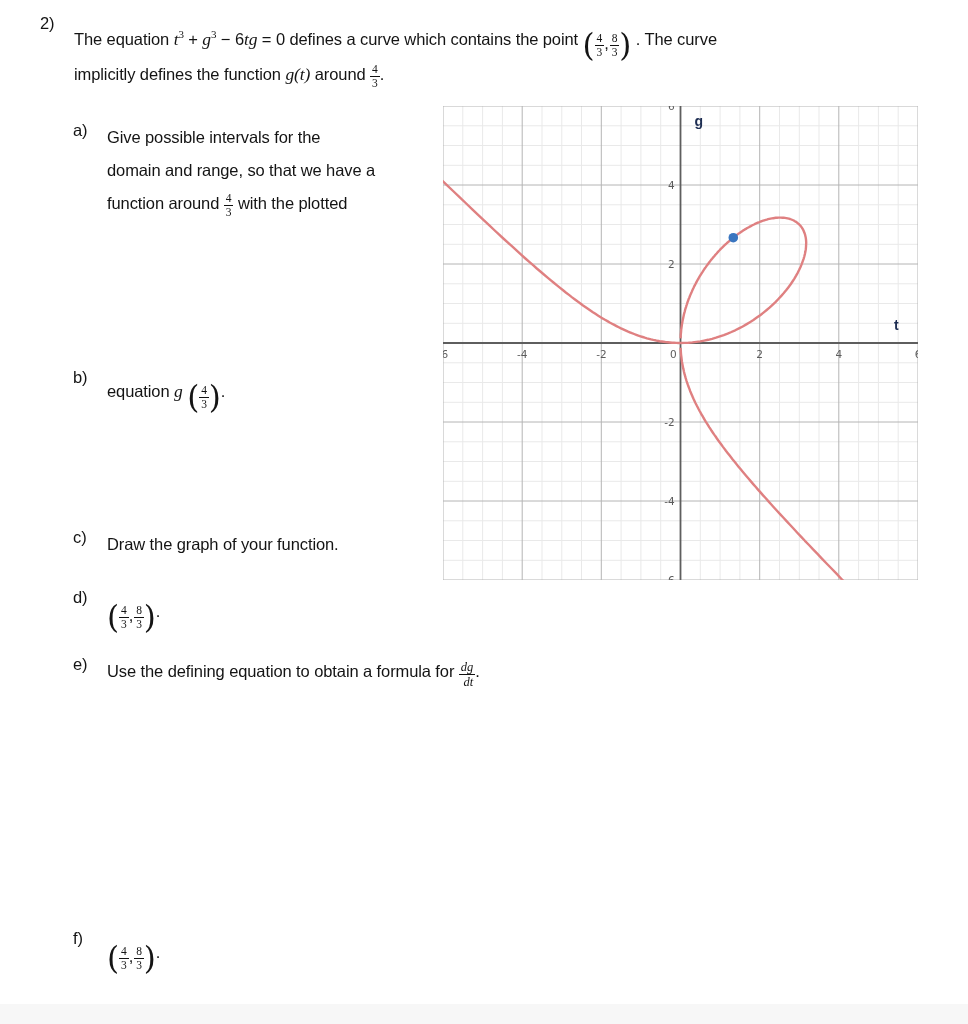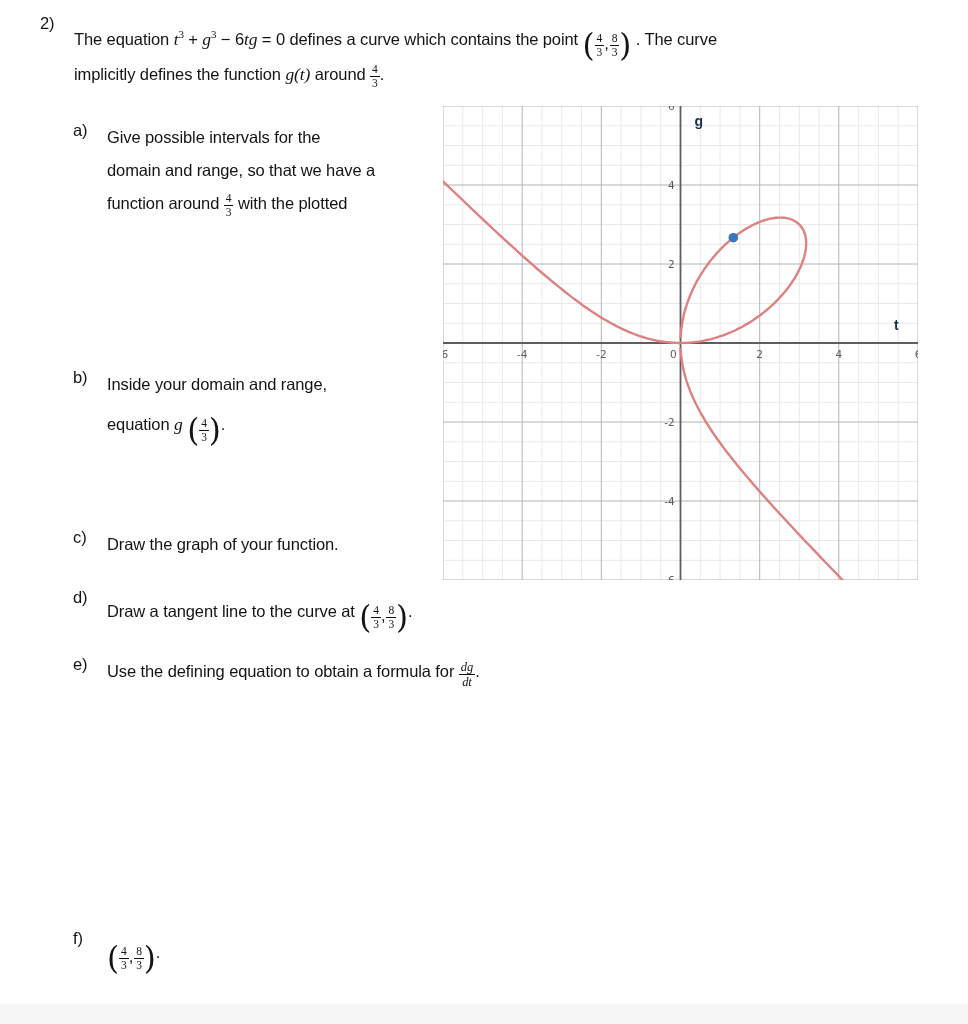--- a/index.html
+++ b/index.html
@@ -19,21 +19,21 @@
   #item-e{left:73px;top:655px;}
   #item-f{left:73px;top:929px;}
   
   .tx{}
   .mv{font-family:"Liberation Serif",serif;font-style:italic;font-size:17.5px;}
   .sup{font-family:"Liberation Serif",serif;font-size:11px;vertical-align:7px;}
   .fr{display:inline-block;text-align:center;font-family:"Liberation Serif",serif;
       font-size:11.5px;line-height:1.15;vertical-align:-7px;}
   .fr .n{display:block;border-bottom:1px solid #111;padding:0 2px;}
   .fr .d{display:block;padding:0 2px;}
-  .fr.it{font-style:italic;font-size:12.5px;vertical-align:-9px;}
+  .fr.it{font-style:italic;font-size:12.5px;vertical-align:-9px;text-align:right;}
   .pt{display:inline-flex;align-items:center;vertical-align:-11px;}
   .bp{font-family:"DejaVu Serif",serif;font-size:31px;line-height:1;font-weight:400;}
   .cm{align-self:flex-end;padding:0 1px 5px 0;}
   
   #graph{position:absolute;left:443px;top:106px;width:475px;height:474px;overflow:hidden;background:#fff;}
   #graph svg{position:absolute;left:0;top:0;}
   .tick{position:absolute;font-family:"DejaVu Sans",sans-serif;font-size:10.5px;color:#5c5c5c;}
   .tick.xc{width:20px;text-align:center;}
   .tick.yr{width:22px;text-align:right;}
   .axname{position:absolute;font-family:"Liberation Sans",sans-serif;font-weight:bold;
@@ -70,21 +70,20 @@
     <div>
       <div class="line"><span class="tx">Give possible intervals for the</span></div>
       <div class="line"><span class="tx">domain and range, so that we have a</span></div>
       <div class="line"><span class="tx">function around </span><span class="fr"><span class="n">4</span><span class="d">3</span></span><span class="tx"> with the plotted</span></div>
     </div>
   </div>
 
   <div class="qitem" id="item-b">
     <span class="qlabel">b)</span>
     <div>
-      <div class="line"><span class="tx">Inside your domain and range,</span></div>
       <div class="line tall"><span class="tx">equation </span><span class="mv">g</span><span class="tx"> </span><span class="pt">
             <span class="bp">(</span>
             <span class="fr">
               <span class="n">4</span>
               <span class="d">3</span>
             </span>
             <span class="bp">)</span>
           </span><span class="tx">.</span></div>
     </div>
   </div>
@@ -92,21 +91,21 @@
   <div class="qitem" id="item-c">
     <span class="qlabel">c)</span>
     <div>
       <div class="line"><span class="tx">Draw the graph of your function.</span></div>
     </div>
   </div>
 
   <div class="qitem" id="item-d">
     <span class="qlabel">d)</span>
     <div>
-      <div class="line tall"><span class="tx">Draw a tangent line to the curve at </span><span class="pt">
+      <div class="line tall"><span class="pt">
             <span class="bp">(</span>
             <span class="fr">
               <span class="n">4</span>
               <span class="d">3</span>
             </span>
             <span class="cm">,</span>
             <span class="fr">
               <span class="n">8</span>
               <span class="d">3</span>
             </span>

